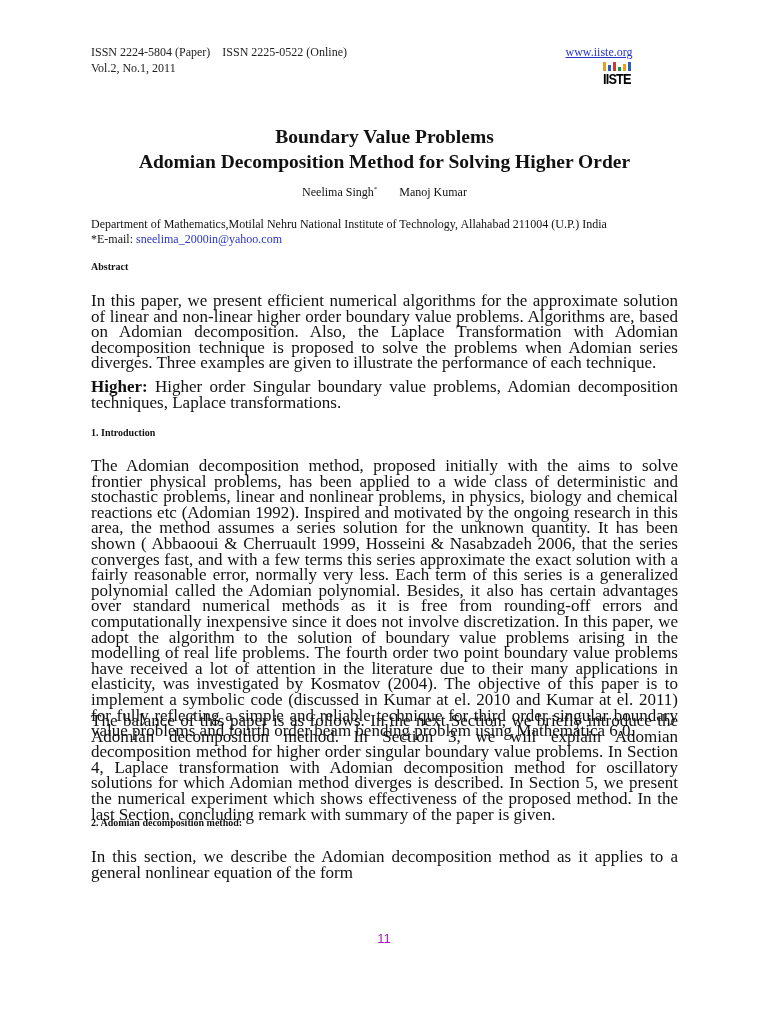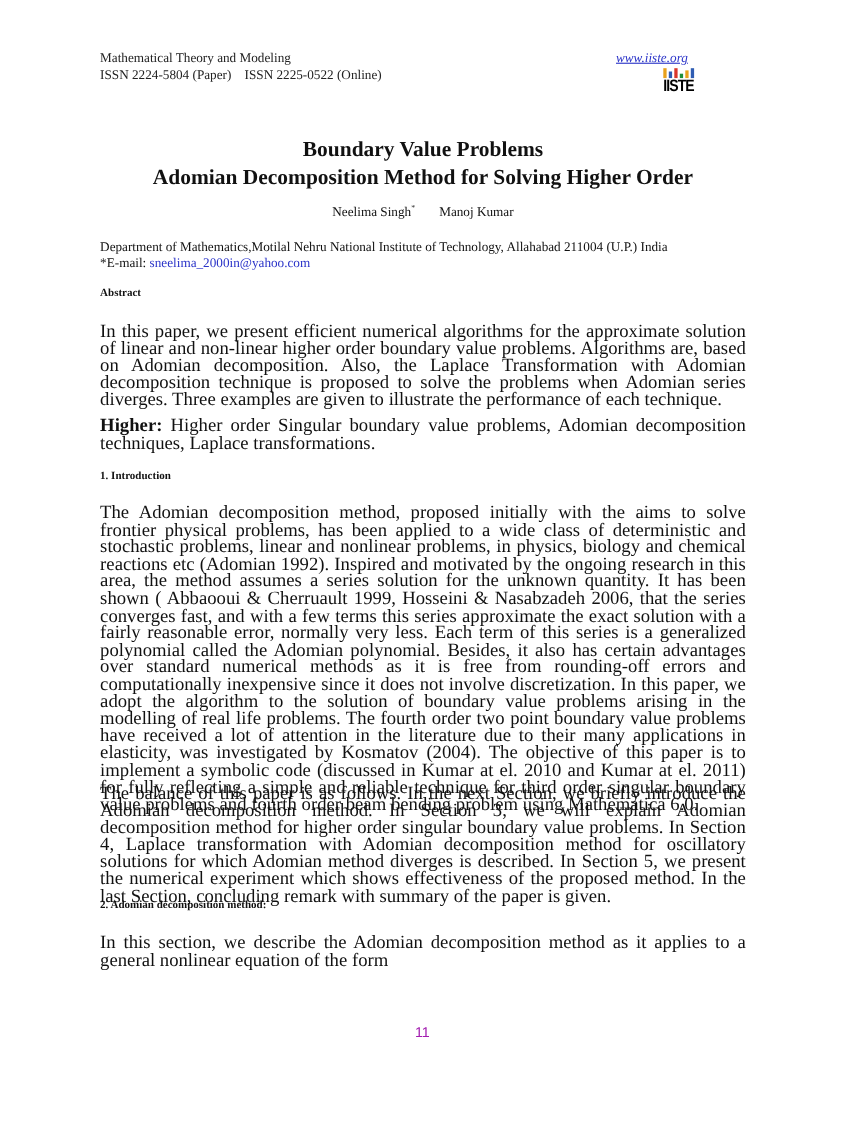--- a/index.html
+++ b/index.html
@@ -1,39 +1,39 @@
 <!DOCTYPE html>
 <html><head>
 <meta charset="utf-8">
 <style>
   html, body { margin: 0; padding: 0; background: #ffffff; }
   body { width: 768px; height: 1024px; position: relative; overflow: hidden; font-family: "Liberation Serif", serif; color: #111; }
   .hdr-left { position: absolute; left: 91px; top: 44px; font-size: 12px; line-height: 16px; color: #222; }
-  .hdr-right { position: absolute; left: 560px; top: 44px; width: 78px; text-align: left; font-size: 12px; line-height: 16px; font-style: italic; }
+  .hdr-right { position: absolute; left: 560px; top: 44px; width: 78px; text-align: center; font-size: 12px; line-height: 16px; }
   .hdr-right a { color: #2a33c8; text-decoration: underline; }
   .logo { position: absolute; left: 603px; top: 62px; width: 32px; height: 32px; }
   .logo .bars { display: flex; gap: 2px; height: 9px; align-items: flex-end; }
   .logo .bars span { display: block; width: 3px; }
   .logo .wordmark { font-family: "Liberation Sans", sans-serif; font-weight: bold; font-size: 15px; letter-spacing: -1px; line-height: 16px; color: #000; transform: scaleX(0.85); transform-origin: left; }
   .title { position: absolute; left: 91px; top: 124px; width: 587px; text-align: center; font-weight: bold; font-size: 19.5px; line-height: 25px; }
   .authors { position: absolute; left: 91px; top: 185px; width: 587px; text-align: center; font-size: 12px; }
   .authors sup { font-size: 7px; }
   .affil { position: absolute; left: 91px; top: 217px; width: 587px; text-align: left; font-size: 12px; line-height: 15px; }
   .affil .email { color: #2a33c8; }
   .section-h { position: absolute; left: 91px; font-weight: bold; font-size: 10px; }
   .para { position: absolute; left: 91px; width: 587px; font-size: 17px; line-height: 15.6px; text-align: justify; }
   .para b { font-weight: bold; }
   .pagenum { position: absolute; left: 0; width: 768px; top: 931px; text-align: center; font-family: "Liberation Sans", sans-serif; font-size: 13px; color: #a21caf; }
 </style>
 </head>
 <body>
 
 <div class="hdr-left">
-  <div>Mathematical Theory and Modeling</div>
   <div style="white-space: pre;">ISSN 2224-5804 (Paper)    ISSN 2225-0522 (Online)</div>
+  <div>Vol.2, No.1, 2011</div>
 </div>
 
 <div class="hdr-right">
   <a>www.iiste.org</a>
 </div>
 
 <div class="logo">
   <div class="bars">
     <span style="height:9px;background:#e8a11c"></span>
     <span style="height:6px;background:#2f5db3"></span>

